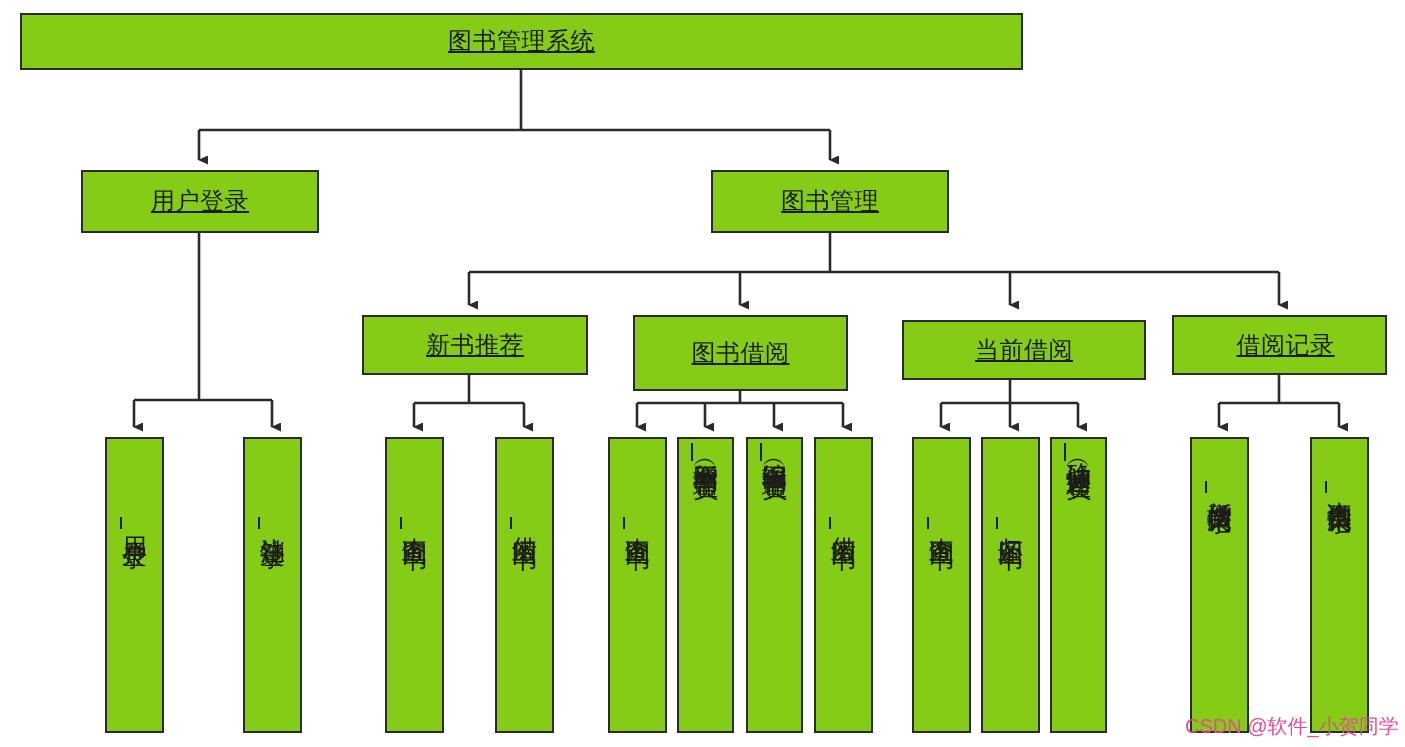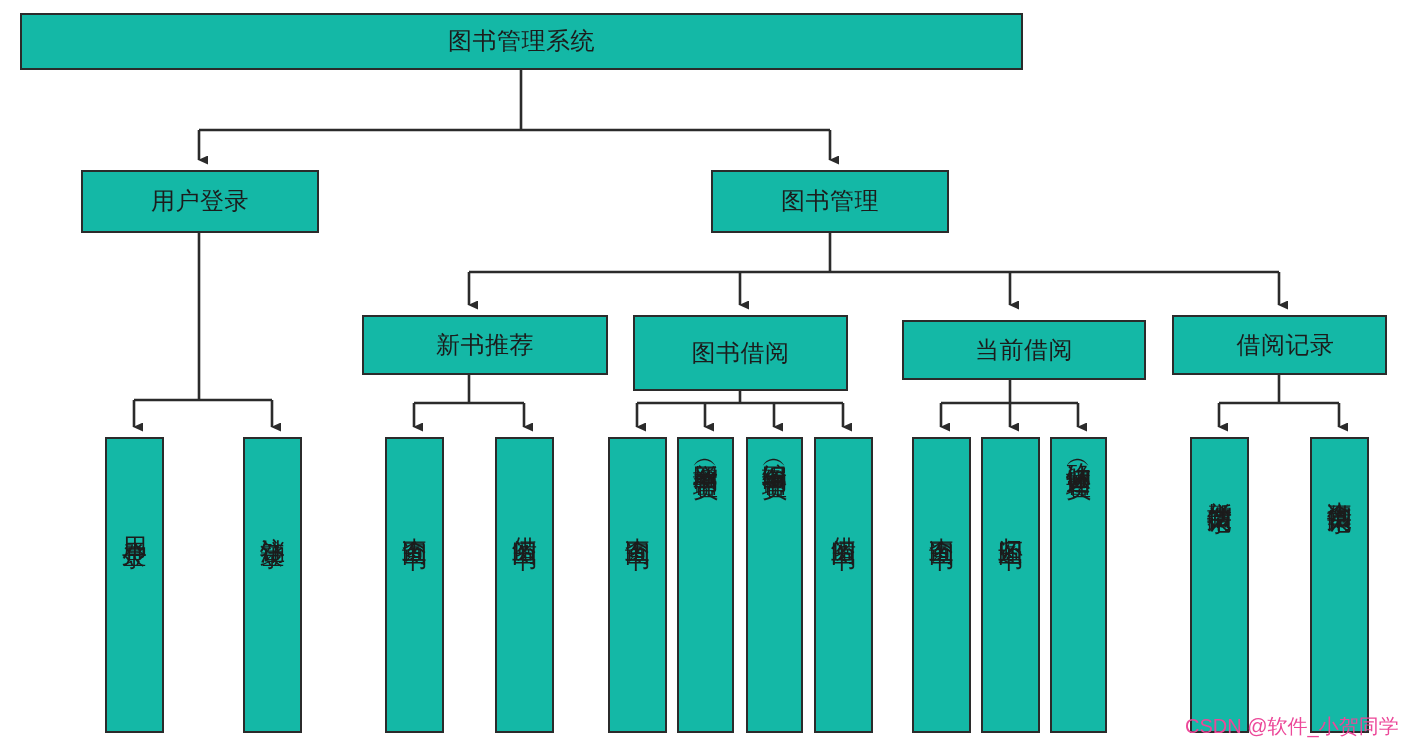--- a/index.html
+++ b/index.html
@@ -22,26 +22,27 @@
     left: 0;
     top: 0;
     width: 1405px;
     height: 747px;
     pointer-events: none;
   }
   .node {
     position: absolute;
     box-sizing: border-box;
     border: 2px solid #2b2b2b;
-    background: #14b8a6;
+    background: #84cc16;
     display: flex;
     align-items: center;
     justify-content: center;
     color: #1c1c1c;
     z-index: 2;
+    text-decoration: underline;
   }
   .node-label {
     display: block;
     line-height: 1.18;
     letter-spacing: 0.5px;
     white-space: pre;
   }
   .h-node .node-label {
     font-size: 24px;
     writing-mode: horizontal-tb;
@@ -131,21 +132,21 @@
     <span class="node-label">图书管理系统</span>
   </div>
 
   <div class="node h-node" style="left:81px; top:170px; width:238px; height:63px;">
     <span class="node-label">用户登录</span>
   </div>
   <div class="node h-node" style="left:711px; top:170px; width:238px; height:63px;justify-content:center;">
     <span class="node-label">图书管理</span>
   </div>
 
-  <div class="node h-node" style="left:362px; top:315px; width:246px; height:60px;">
+  <div class="node h-node" style="left:362px; top:315px; width:226px; height:60px;">
     <span class="node-label">新书推荐</span>
   </div>
   <div class="node h-node" style="left:633px; top:315px; width:215px; height:76px;">
     <span class="node-label">图书借阅</span>
   </div>
   <div class="node h-node" style="left:902px; top:320px; width:244px; height:60px;">
     <span class="node-label">当前借阅</span>
   </div>
   <div class="node h-node" style="left:1172px; top:315px; width:215px; height:60px;padding-left:12px;">
     <span class="node-label">借阅记录</span>

